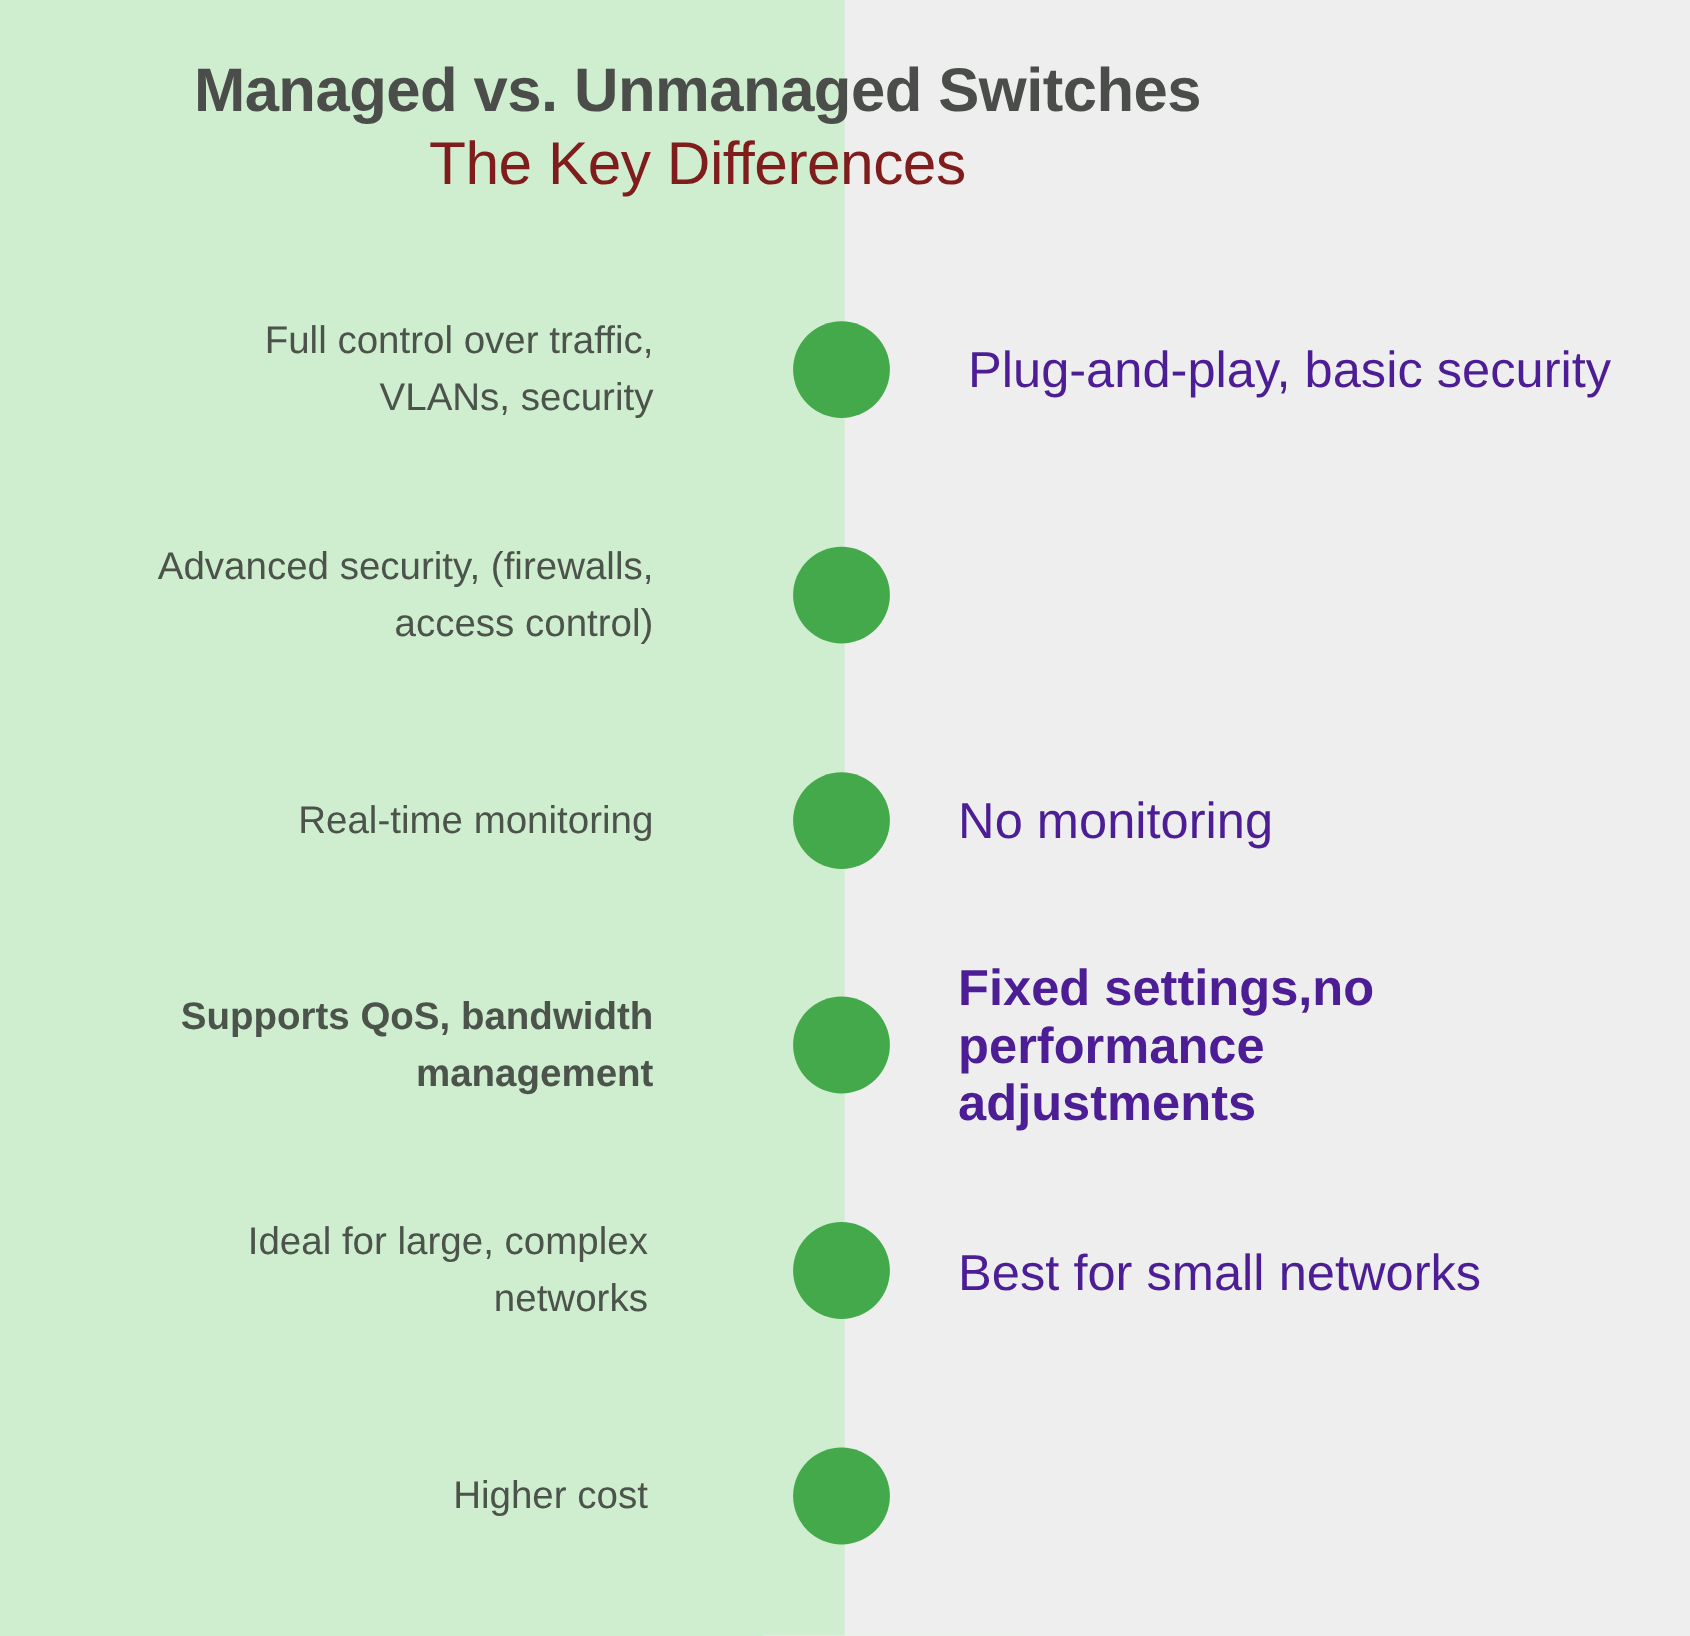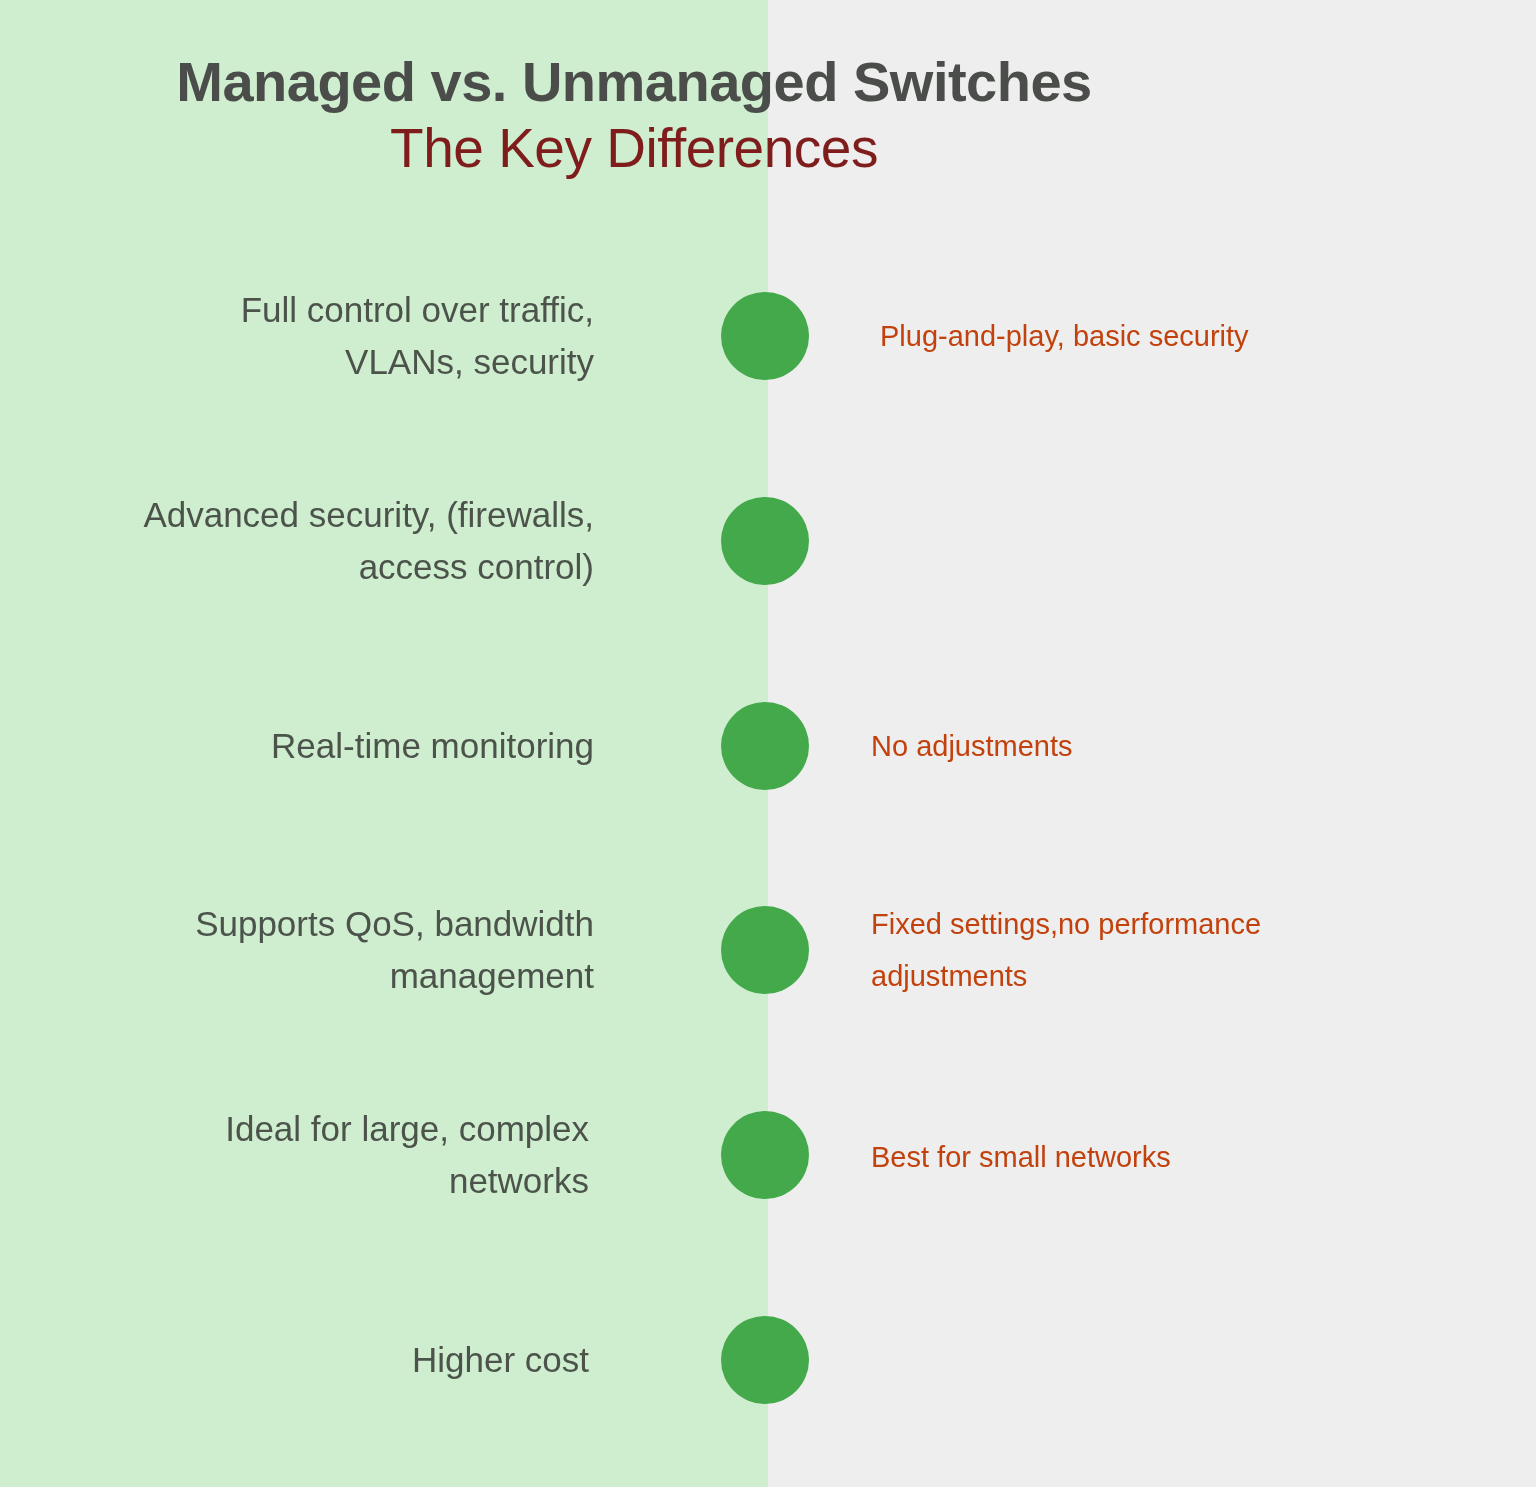--- a/index.html
+++ b/index.html
@@ -73,23 +73,23 @@
       height: 88px;
       border-radius: 50%;
       background: #43a94a;
     }
     .right-text {
       position: absolute;
       left: 871px;
       top: 50%;
       transform: translateY(-50%);
       text-align: left;
-      font-size: 29px;
+      font-size: 46px;
       line-height: 52px;
-      color: #c2410c;
+      color: #4c1d95;
       white-space: pre-line;
     }
   </style>
 </head>
 <body>
 
 <div class="bg-left"></div>
 <div class="bg-right"></div>
 
 <div class="title-block">
@@ -106,24 +106,24 @@
 
 <div class="row" style="top:497px;">
   <div class="left-text">Advanced security, (firewalls,
 access control)</div>
   <div class="dot"></div>
 </div>
 
 <div class="row" style="top:702px;">
   <div class="left-text">Real-time monitoring</div>
   <div class="dot"></div>
-  <div class="right-text">No adjustments</div>
+  <div class="right-text">No monitoring</div>
 </div>
 
-<div class="row" style="top:906px;">
+<div class="row" style="top:906px;font-weight:bold;">
   <div class="left-text">Supports QoS, bandwidth
 management</div>
   <div class="dot"></div>
   <div class="right-text">Fixed settings,no performance
 adjustments</div>
 </div>
 
 <div class="row" style="top:1111px;">
   <div class="left-text" style="right:877px;">Ideal for large, complex
 networks</div>

